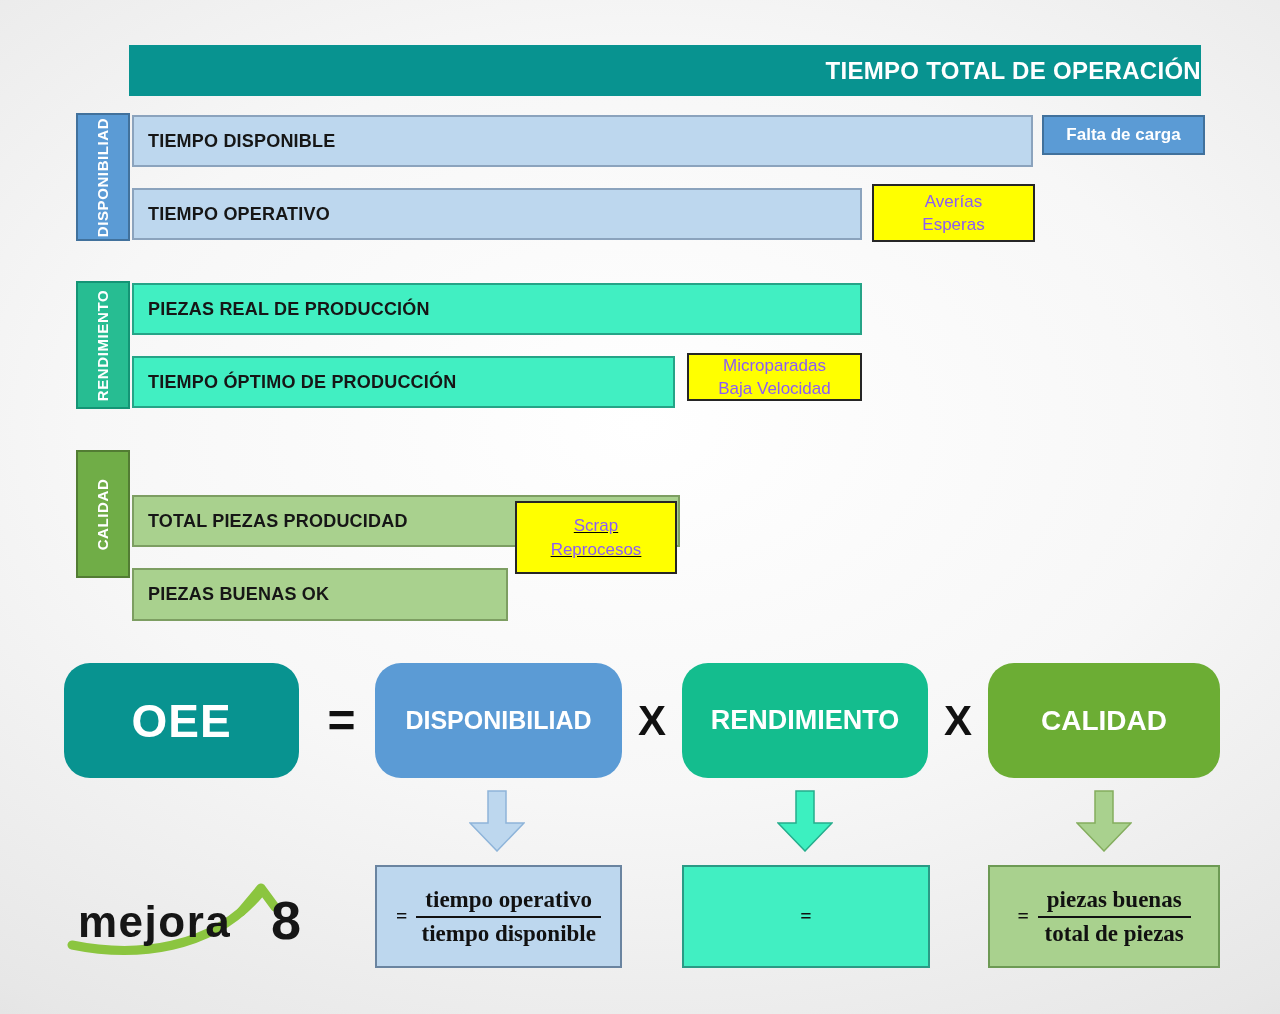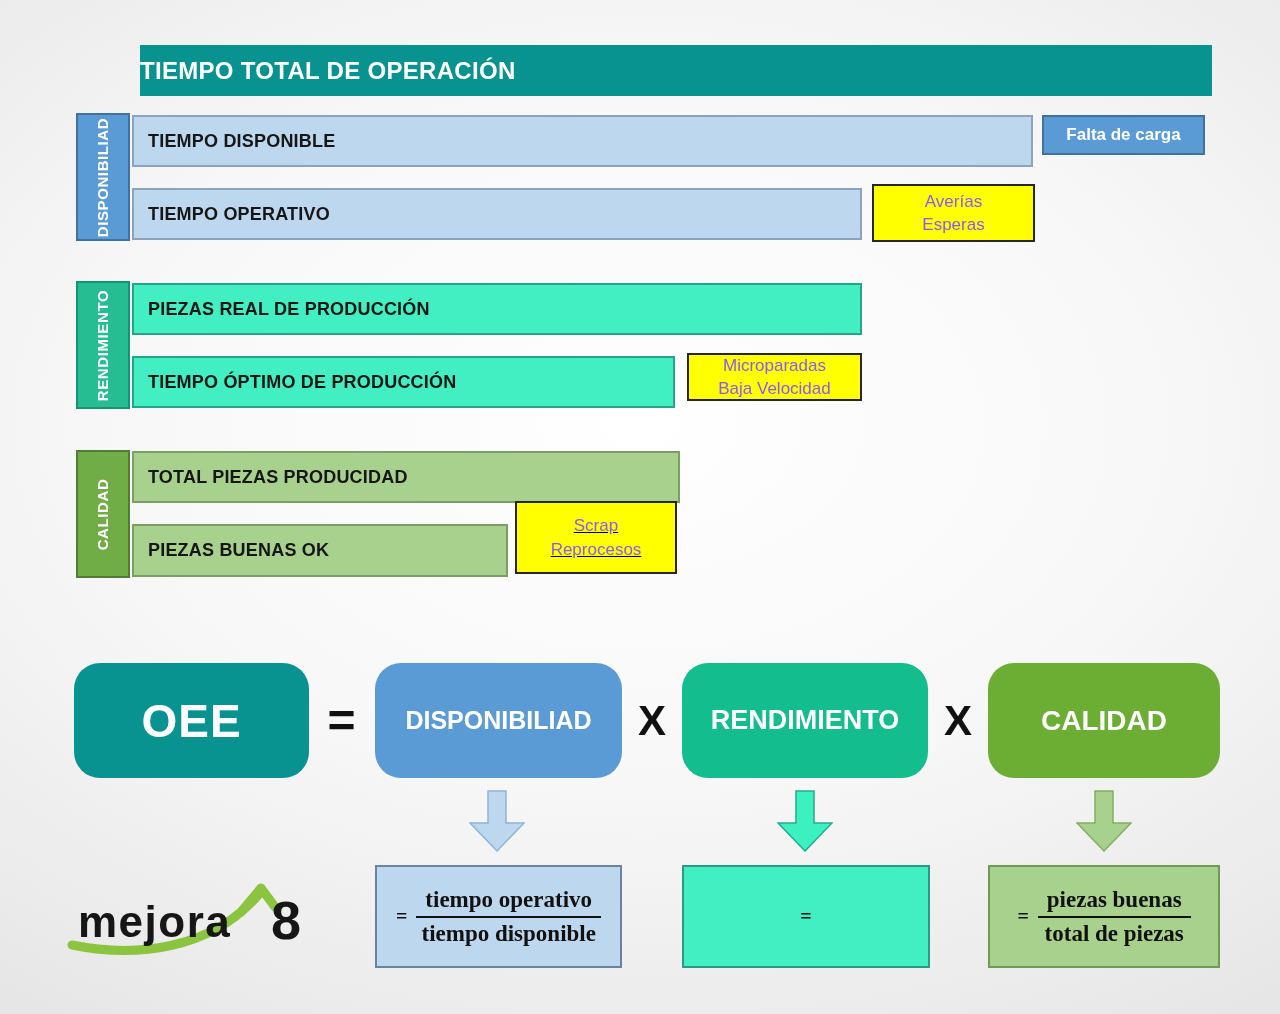--- a/index.html
+++ b/index.html
@@ -6,41 +6,41 @@
   html,body { width:1280px; height:1014px; }
   body { font-family:"Liberation Sans", sans-serif; overflow:hidden; }
   #canvas {
     position:relative; width:1280px; height:1014px;
     background: radial-gradient(ellipse 115% 95% at 50% 42%, #ffffff 0%, #f7f7f7 38%, #e7e7e7 72%, #d3d3d3 100%);
   }
   .abs { position:absolute; }
 
   
   .title-bar {
-    left:140px; top:45px; width:1072px; height:51px;
-    background:#089390; display:flex; align-items:center; justify-content:flex-start;
+    left:129px; top:45px; width:1072px; height:51px;
+    background:#089390; display:flex; align-items:center; justify-content:flex-end;
   }
   .title-bar span { color:#ffffff; font-weight:bold; font-size:24px; letter-spacing:0.3px; }
 
   
   .vstrip { width:54px; height:128px; display:flex; align-items:center; justify-content:center; }
   .vstrip span {
     transform:rotate(-90deg); white-space:nowrap; color:#ffffff;
     font-weight:bold; font-size:15px; letter-spacing:0.6px;
   }
   .vstrip.blue  { left:76px; top:113px; background:#5b9bd5; border:2px solid #41719c; }
   .vstrip.mint  { left:76px; top:281px; background:#27bd92; border:2px solid #149475; }
   .vstrip.green { left:76px; top:450px; background:#70ad47; border:2px solid #527c33; }
 
   
   .bar { height:52px; display:flex; align-items:center; padding-left:14px; }
   .bar span { font-weight:bold; font-size:18px; color:#161616; letter-spacing:0.2px; }
   .bar.lblue { background:#bdd7ee; border:2px solid #8ba3bd; }
   .bar.lmint { background:#41efc2; border:2px solid #25a487; }
-  .bar.lgreen{ background:#a9d18e; border:2px solid #7d9e62; }
+  .bar.lgreen{ background:#a9d18e; border:2px solid #7d9e62;margin-top:44px; }
 
   .bar.b1-1 { left:132px; top:115px; width:901px; }
   .bar.b1-2 { left:132px; top:188px; width:730px; }
   .bar.b2-1 { left:132px; top:283px; width:730px; }
   .bar.b2-2 { left:132px; top:356px; width:543px; }
   .bar.b3-1 { left:132px; top:451px; width:548px; }
   .bar.b3-2 { left:132px; top:524px; width:376px; height:53px; }
 
   
   .loss { display:flex; flex-direction:column; align-items:center; justify-content:center; text-align:center; }
@@ -54,21 +54,21 @@
   .loss.y1 { left:872px; top:184px; width:163px; height:58px; }
   .loss.y2 { left:687px; top:353px; width:175px; height:48px; }
   .loss.y3 { left:515px; top:501px; width:162px; height:73px;text-decoration:underline; }
 
   
   .fbox {
     top:663px; height:115px; border-radius:26px;
     display:flex; align-items:center; justify-content:center;
   }
   .fbox span { color:#ffffff; font-weight:bold; }
-  .fbox.oee  { left:74px;  width:235px; background:#089390; }
+  .fbox.oee  { left:64px;  width:235px; background:#089390; }
   .fbox.oee span { font-size:46px; letter-spacing:1px; }
   .fbox.disp { left:375px; width:247px; background:#5b9bd5; }
   .fbox.disp span { font-size:25px; }
   .fbox.rend { left:682px; width:246px; background:#14bd8e; }
   .fbox.rend span { font-size:27px; }
   .fbox.cal  { left:988px; width:232px; background:#6cad34; }
   .fbox.cal span { font-size:28px; }
 
   .op { top:663px; height:115px; display:flex; align-items:center; justify-content:center; color:#111111; }
   .op span { font-weight:800; }

